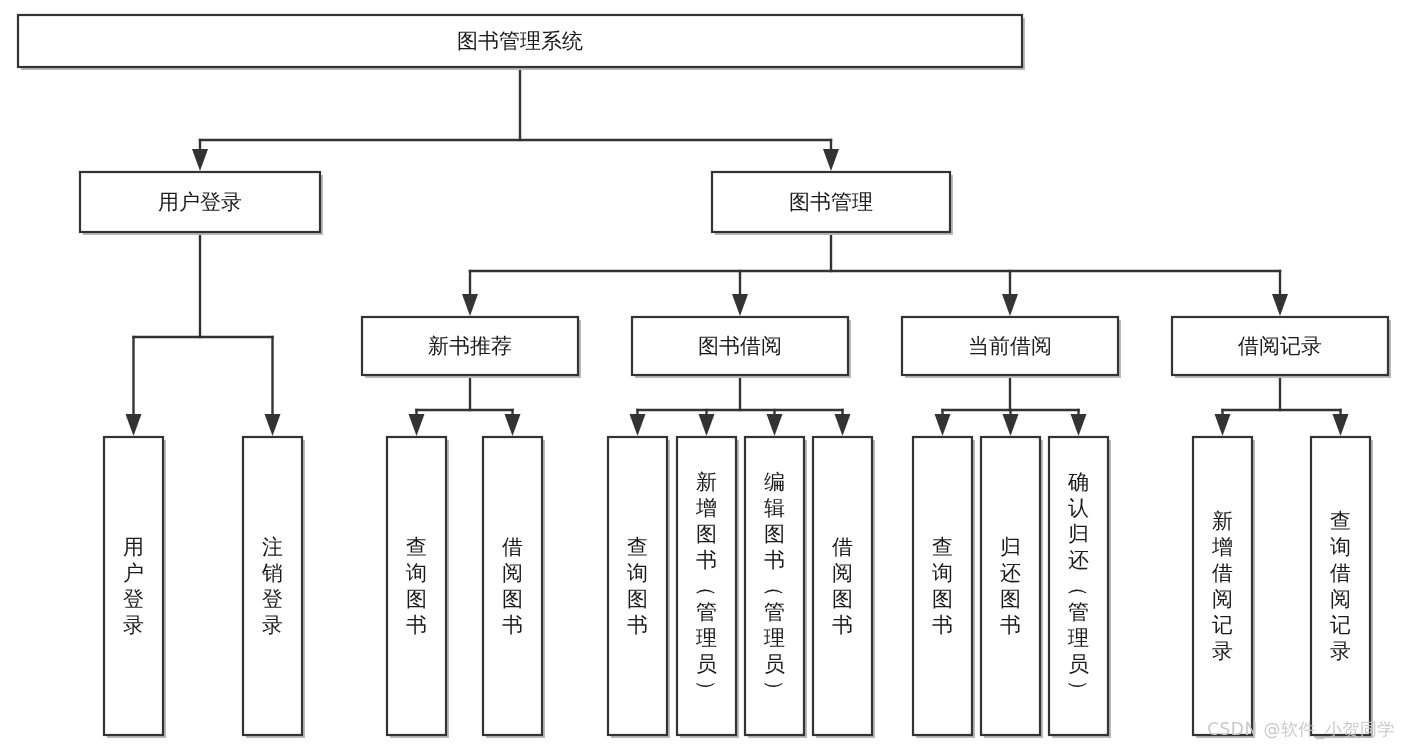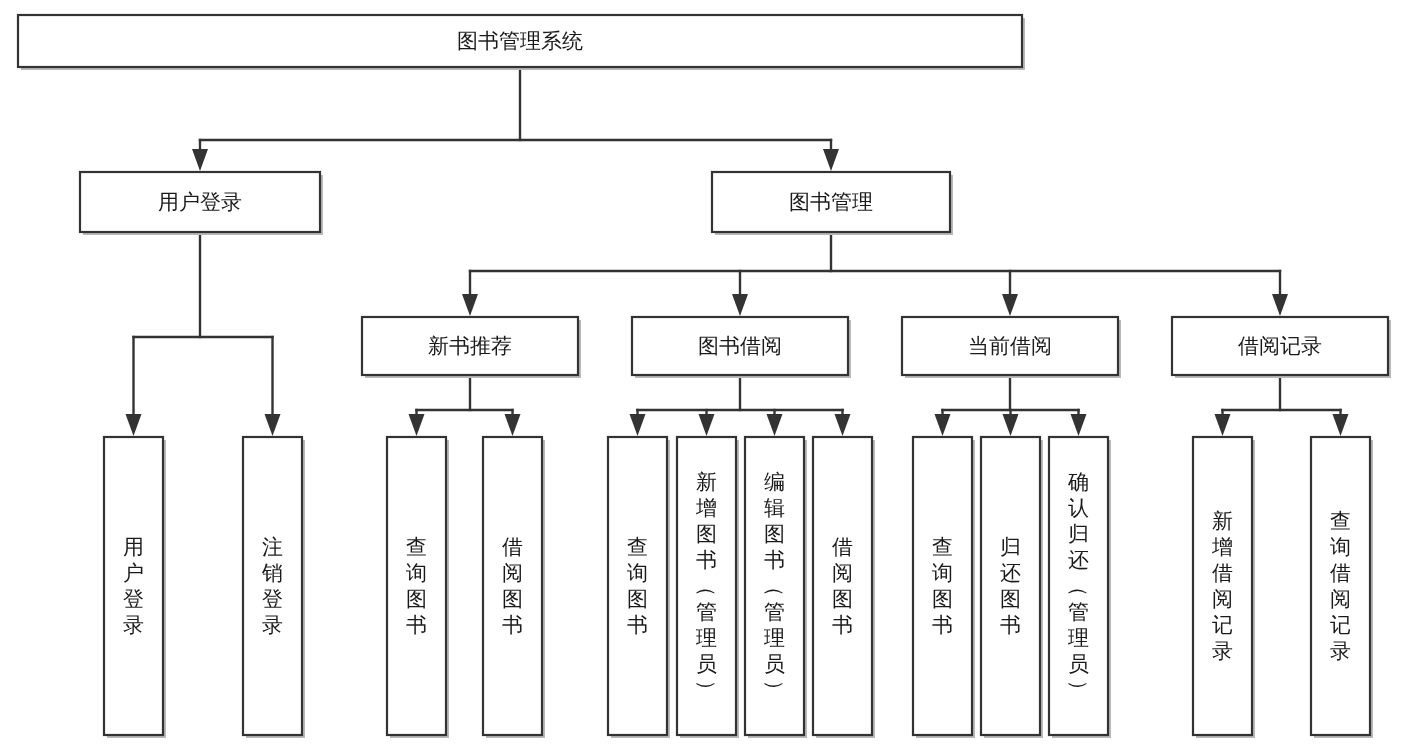--- a/index.html
+++ b/index.html
@@ -309,13 +309,14 @@
             <text x="1340.5" y="528.28">查</text>
             <text x="1340.5" y="554.28">询</text>
             <text x="1340.5" y="580.28">借</text>
             <text x="1340.5" y="606.28">阅</text>
             <text x="1340.5" y="632.28">记</text>
             <text x="1340.5" y="658.28">录</text>
           </g>
         </g>
       </g>
   </svg>
+  <div class="watermark">CSDN @软件_小贺同学</div>
 </div>
 
 </body></html>

